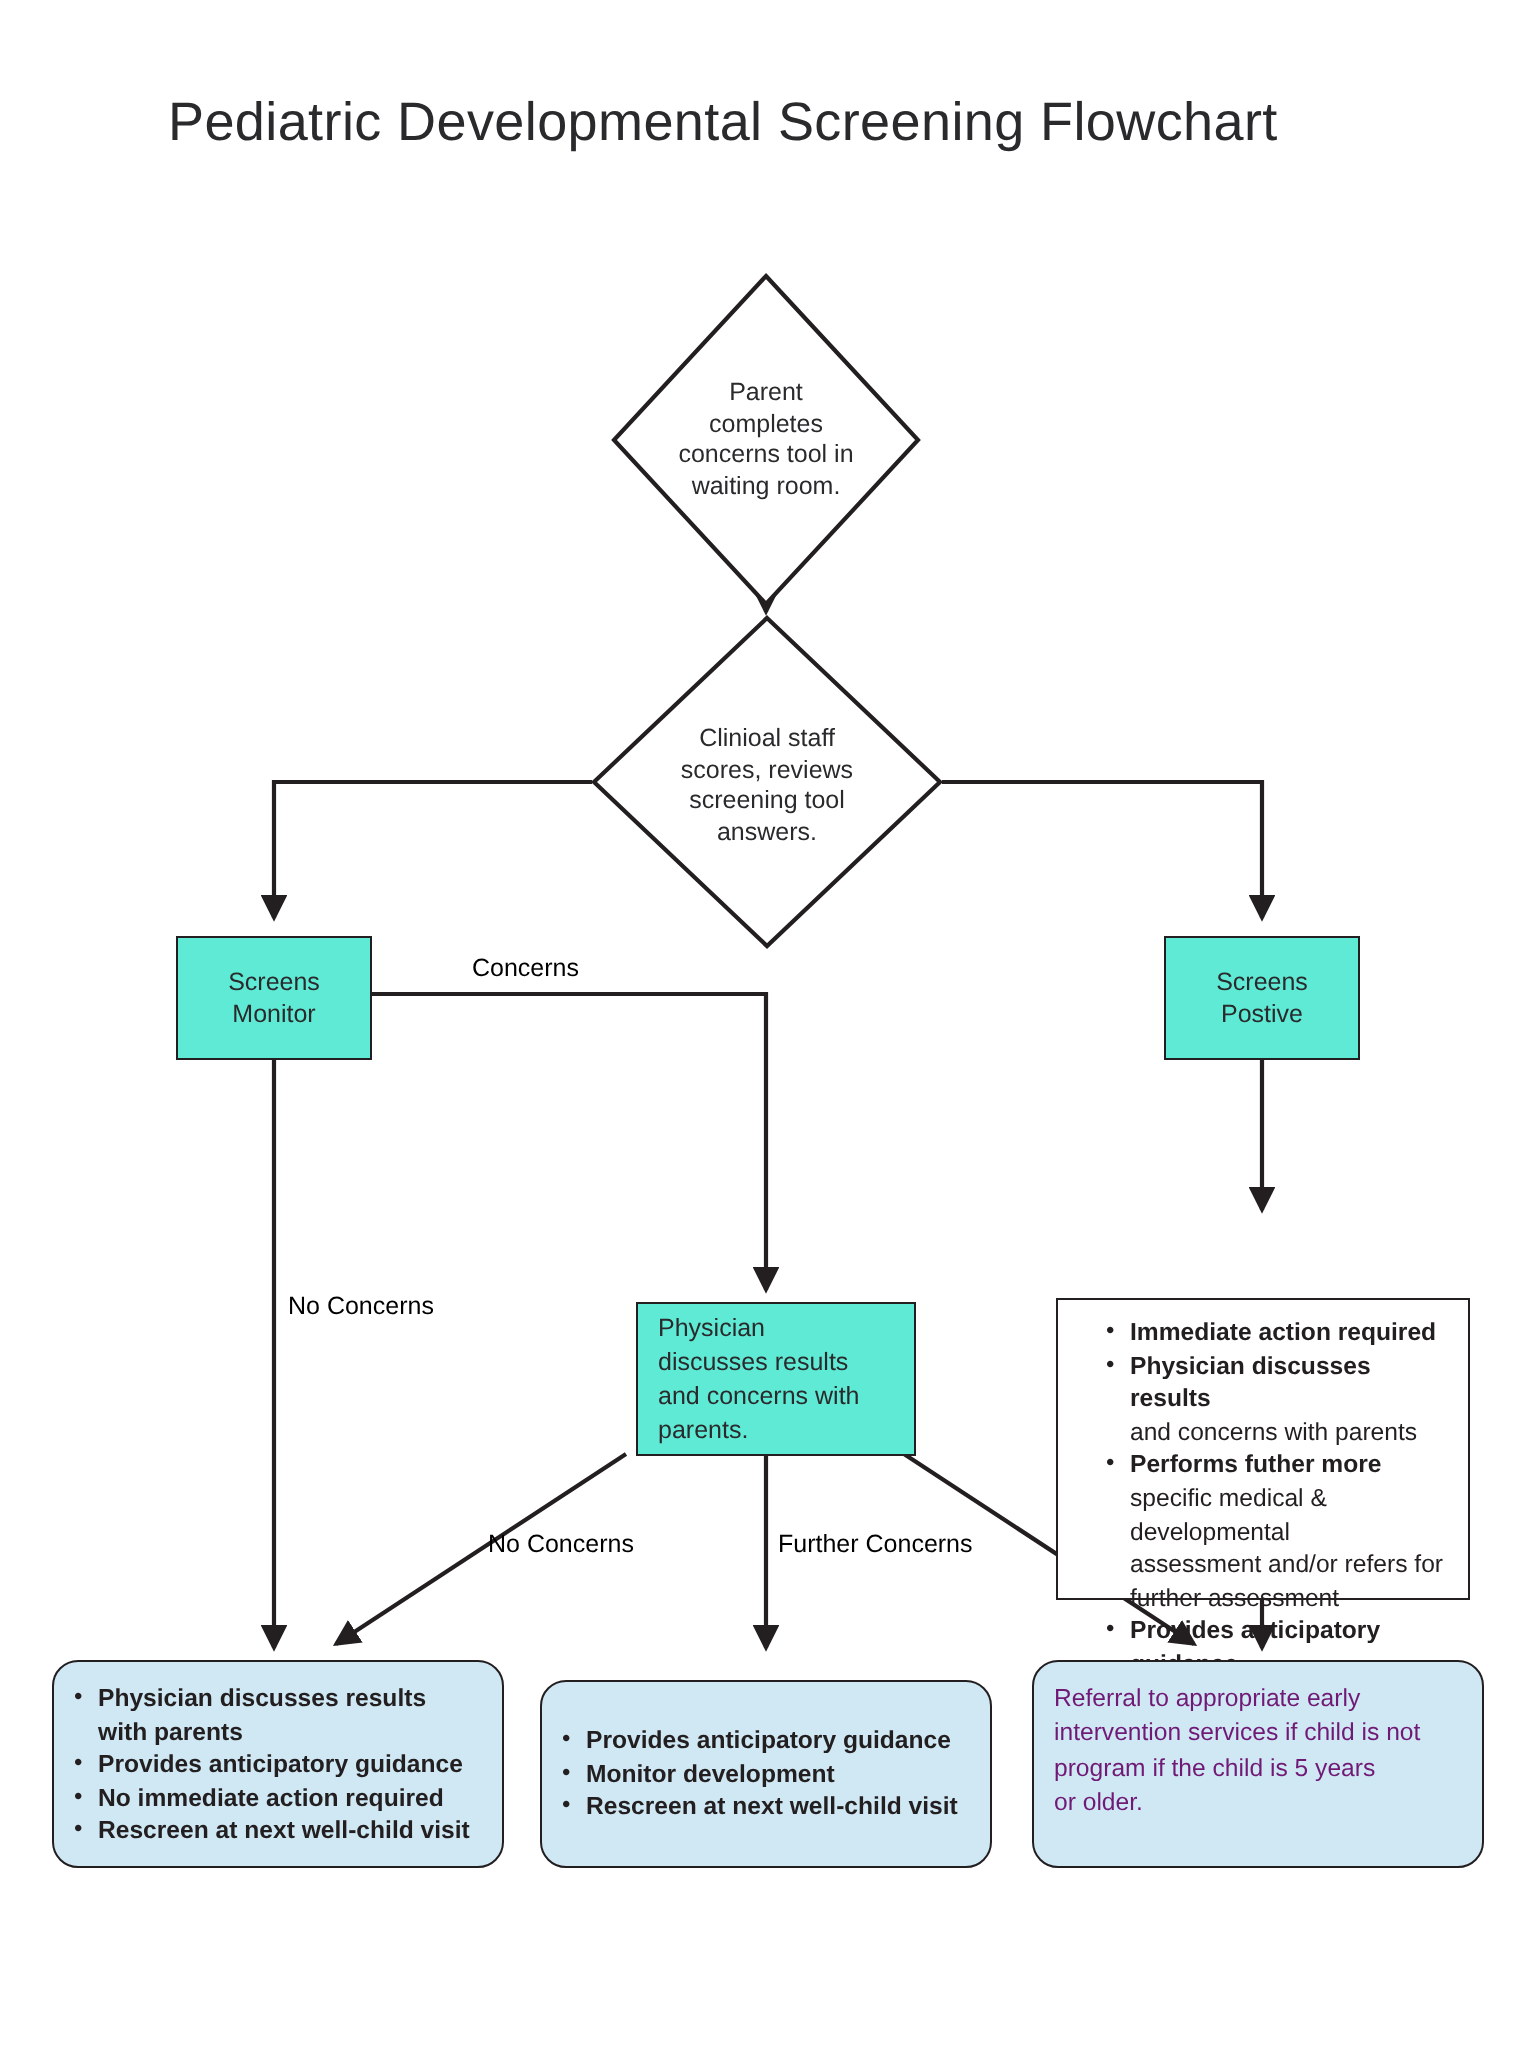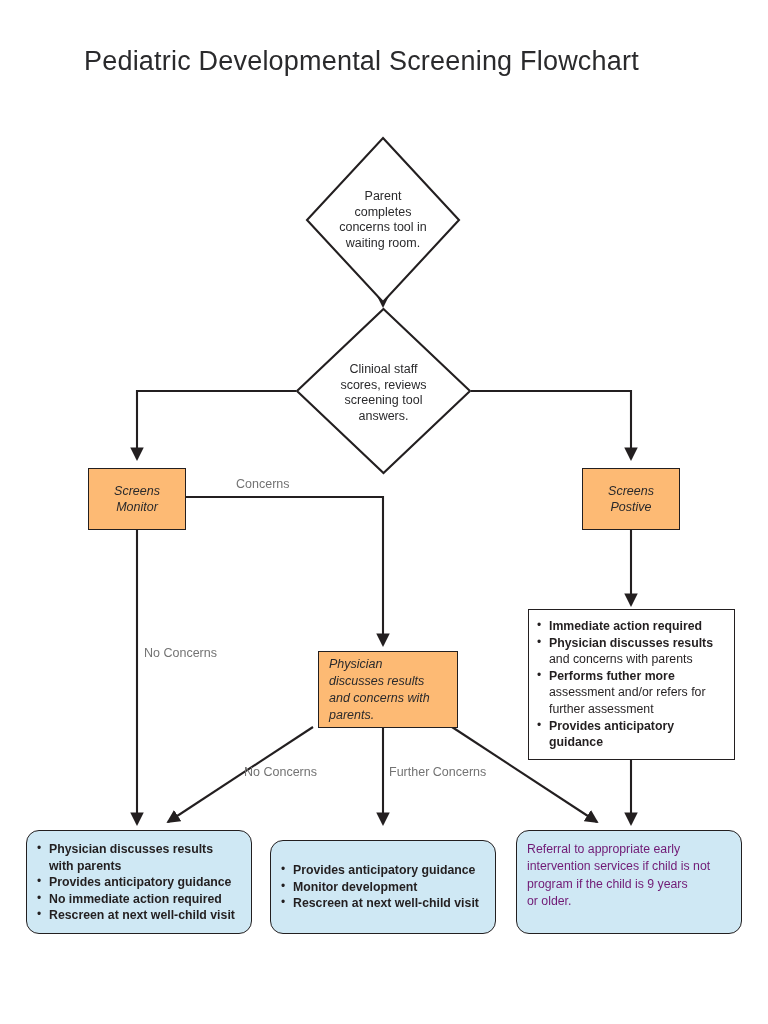--- a/index.html
+++ b/index.html
@@ -63,23 +63,22 @@
     line-height: 15.5px;
     color: #2a2a2c;
     padding: 0 12px;
     box-sizing: border-box;
   }
   .diamond-text span { display: block; white-space: nowrap; }
   
   .rect-box {
     position: absolute;
     border: 1.6px solid #231f20;
-    background: #fdba74;
+    background: #5eead4;
     box-sizing: border-box;
-    font-style: italic;
   }
   .rect-center {
     display: flex;
     flex-direction: column;
     align-items: center;
     justify-content: center;
     text-align: center;
     font-size: 12.5px;
     line-height: 16px;
     color: #2a2a2c;
@@ -99,21 +98,22 @@
   
   .bullet-box {
     position: absolute;
     box-sizing: border-box;
     font-size: 12.3px;
     line-height: 16.6px;
   }
   .bullet-box.plain-border {
     border: 1.6px solid #231f20;
     background: #ffffff;
-    padding: 8px 10px 8px 8px;
+    padding: 8px 10px 8px 24px;
+    margin-top: 40px;
   }
   .bullet-box.blue {
     background: #cfe8f4;
     border: 1.6px solid #231f20;
     border-radius: 13px;
     padding: 10px 12px 10px 10px;
   }
   ul.bl {
     margin: 0;
     padding: 0;
@@ -137,21 +137,21 @@
   .para-text {
     font-size: 12.3px;
     line-height: 17.4px;
     color: #701a75;
   }
   .para-text span { display: block; }
   
   .edge-label {
     position: absolute;
     font-size: 12.5px;
-    color: #737373;
+    color: #000000;
     white-space: nowrap;
     background: transparent;
   }
 </style>
 </head>
 <body>
 
 <div id="flow-root">
 
   <div class="page-title">Pediatric Developmental Screening Flowchart</div>
@@ -231,20 +231,21 @@
     <ul class="bl">
       <li>
         <span class="b">Immediate action required</span>
       </li>
       <li>
         <span class="b">Physician discusses results</span>
         <span class="c">and concerns with parents</span>
       </li>
       <li>
         <span class="b">Performs futher more</span>
+        <span class="c">specific medical &amp; developmental</span>
         <span class="c">assessment and/or refers for</span>
         <span class="c">further assessment</span>
       </li>
       <li>
         <span class="b">Provides anticipatory guidance</span>
       </li>
     </ul>
   </div>
 
   <div class="bullet-box blue" style="left:26px; top:830px; width:226px; height:104px;">
@@ -276,21 +277,21 @@
       <li>
         <span class="b">Rescreen at next well-child visit</span>
       </li>
     </ul>
   </div>
 
   <div class="bullet-box blue" style="left:516px; top:830px; width:226px; height:104px;">
     <div class="para-text">
       <span>Referral to appropriate early</span>
       <span>intervention services if child is not</span>
-      <span>program if the child is 9 years</span>
+      <span>program if the child is 5 years</span>
       <span>or older.</span>
     </div>
   </div>
 
   <div class="edge-label" style="left:236px; top:477px;">Concerns</div>
 
   <div class="edge-label" style="left:144px; top:646px;">No Concerns</div>
 
   <div class="edge-label" style="left:244px; top:765px;">No Concerns</div>
 

